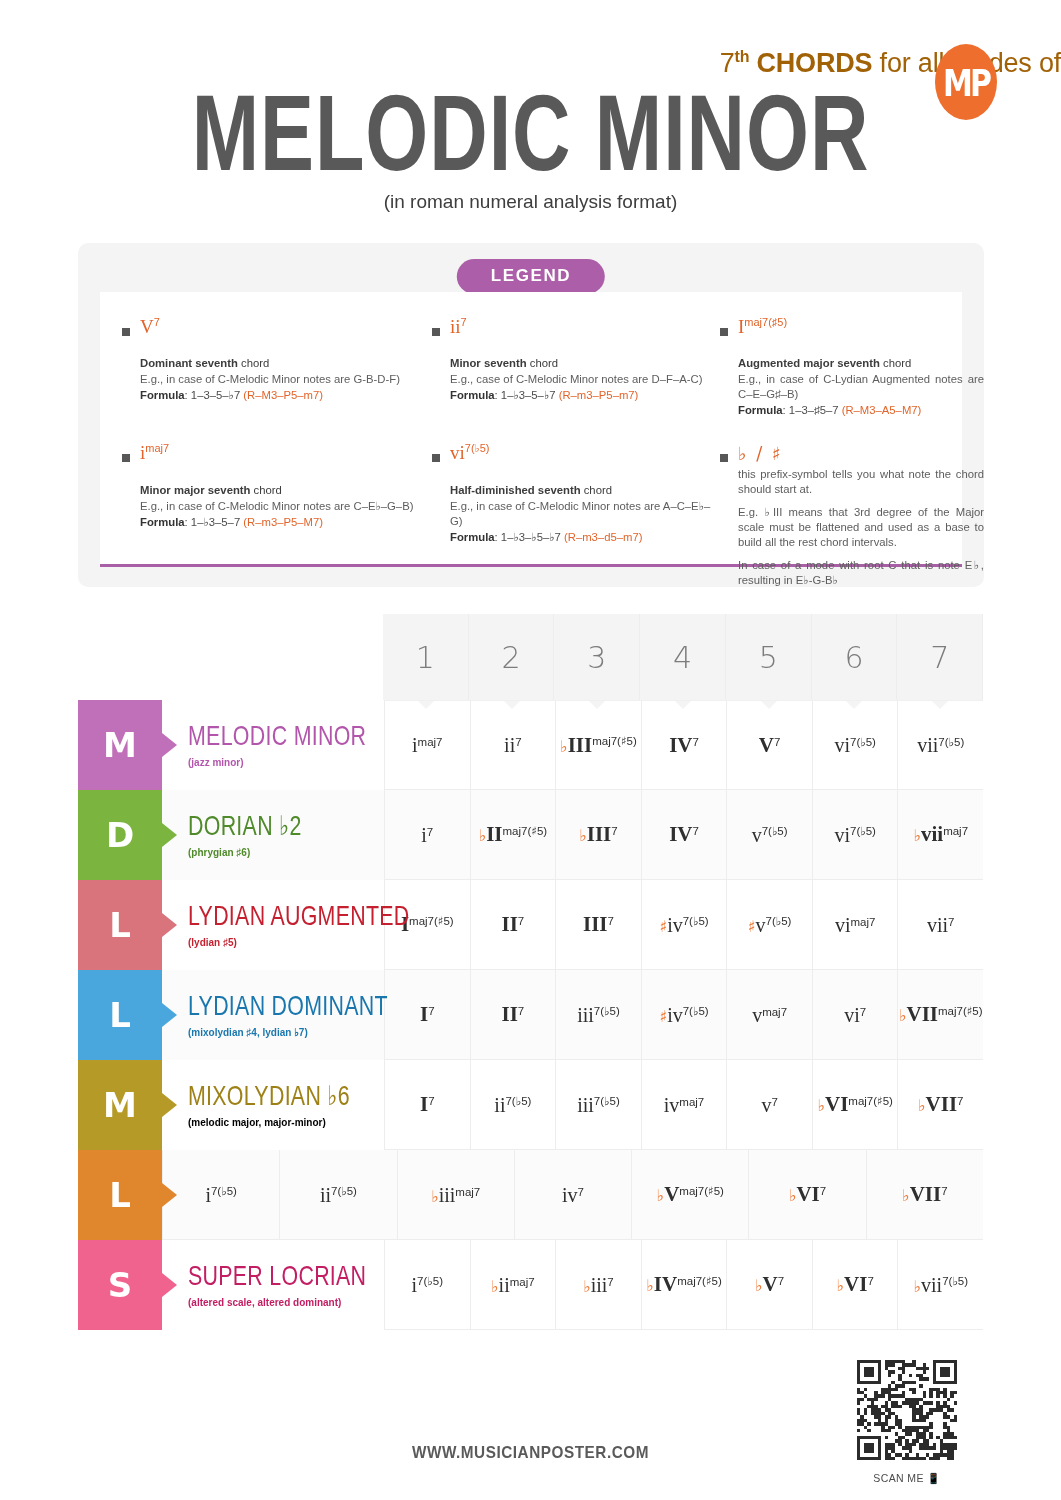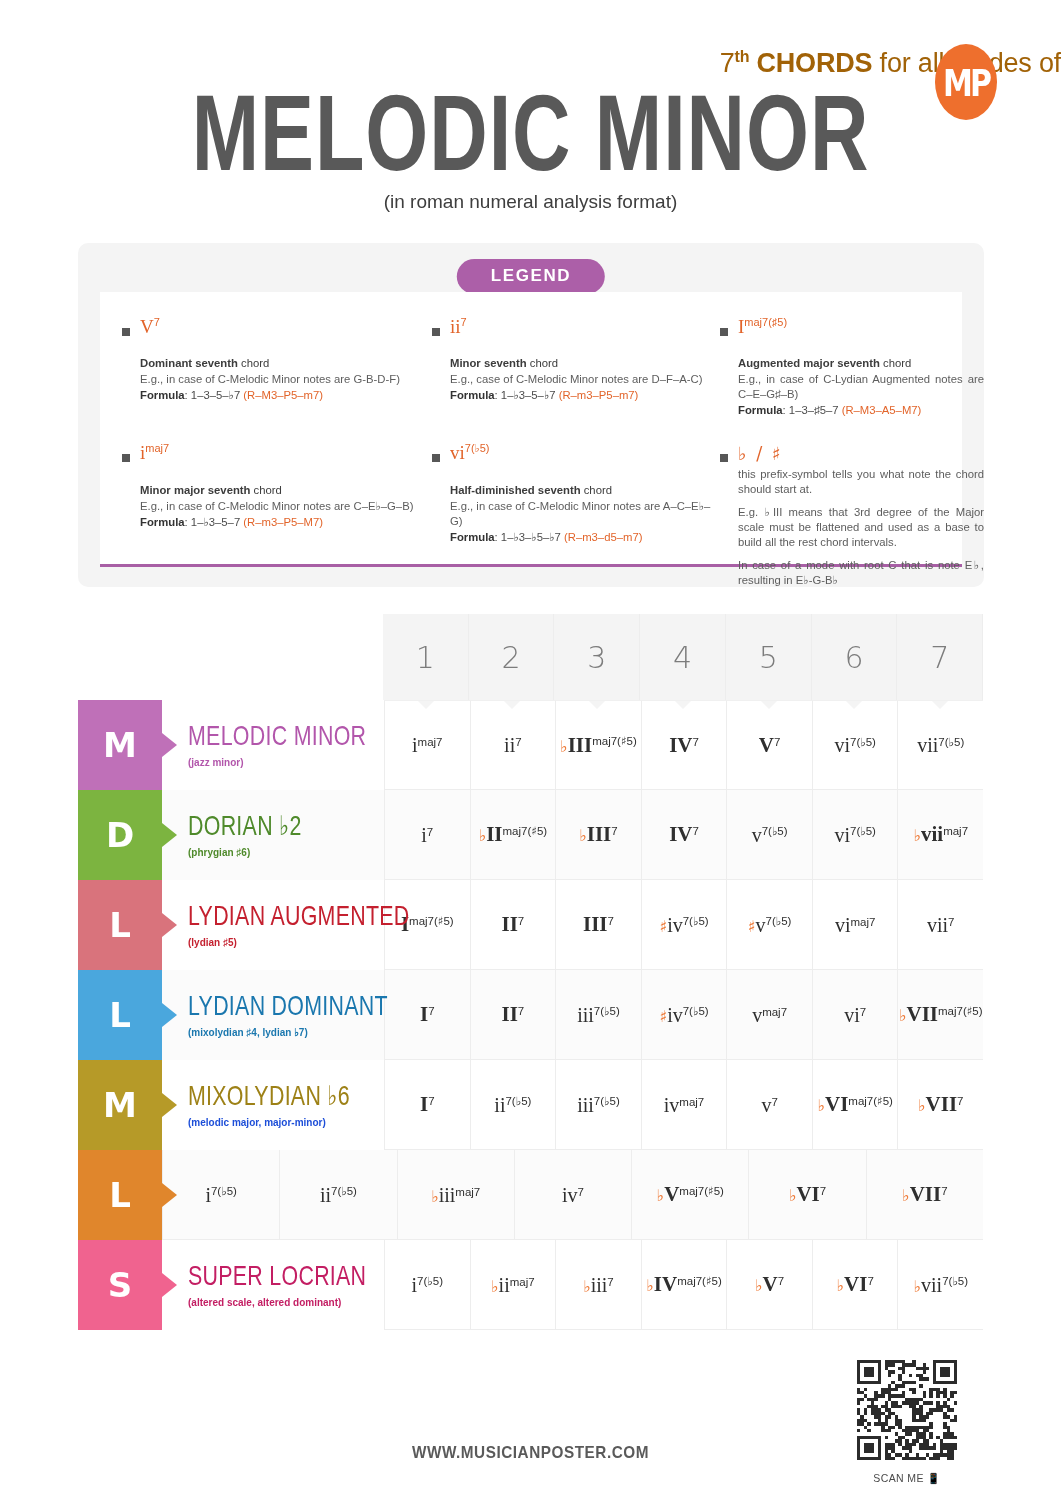--- a/index.html
+++ b/index.html
@@ -337,21 +337,21 @@
           <div class="cell">
             <span class="chd"><span class="pre">♭</span><span class="rn bold">VII</span><sup>maj7(<span class="fl">♯</span>5)</sup></span>
           </div>
         </div>
       </div>
       <div class="row">
         <div class="tile" style="background: rgb(182, 154, 40);">M</div>
         <div class="arrow" style="border-left-color: rgb(182, 154, 40);"></div>
         <div class="names">
           <div class="mname" style="color: rgb(157, 129, 22);">MIXOLYDIAN ♭6</div>
-          <div class="malt" style="color: #1d4ed8;">(melodic major, major-minor)</div>
+          <div class="malt" style="color: #000000;">(melodic major, major-minor)</div>
         </div>
         <div class="cells">
           <div class="cell">
             <span class="chd"><span class="rn bold">I</span><sup>7</sup></span>
           </div>
           <div class="cell">
             <span class="chd"><span class="rn">ii</span><sup>7(<span class="fl">♭</span>5)</sup></span>
           </div>
           <div class="cell">
             <span class="chd"><span class="rn">iii</span><sup>7(<span class="fl">♭</span>5)</sup></span>

